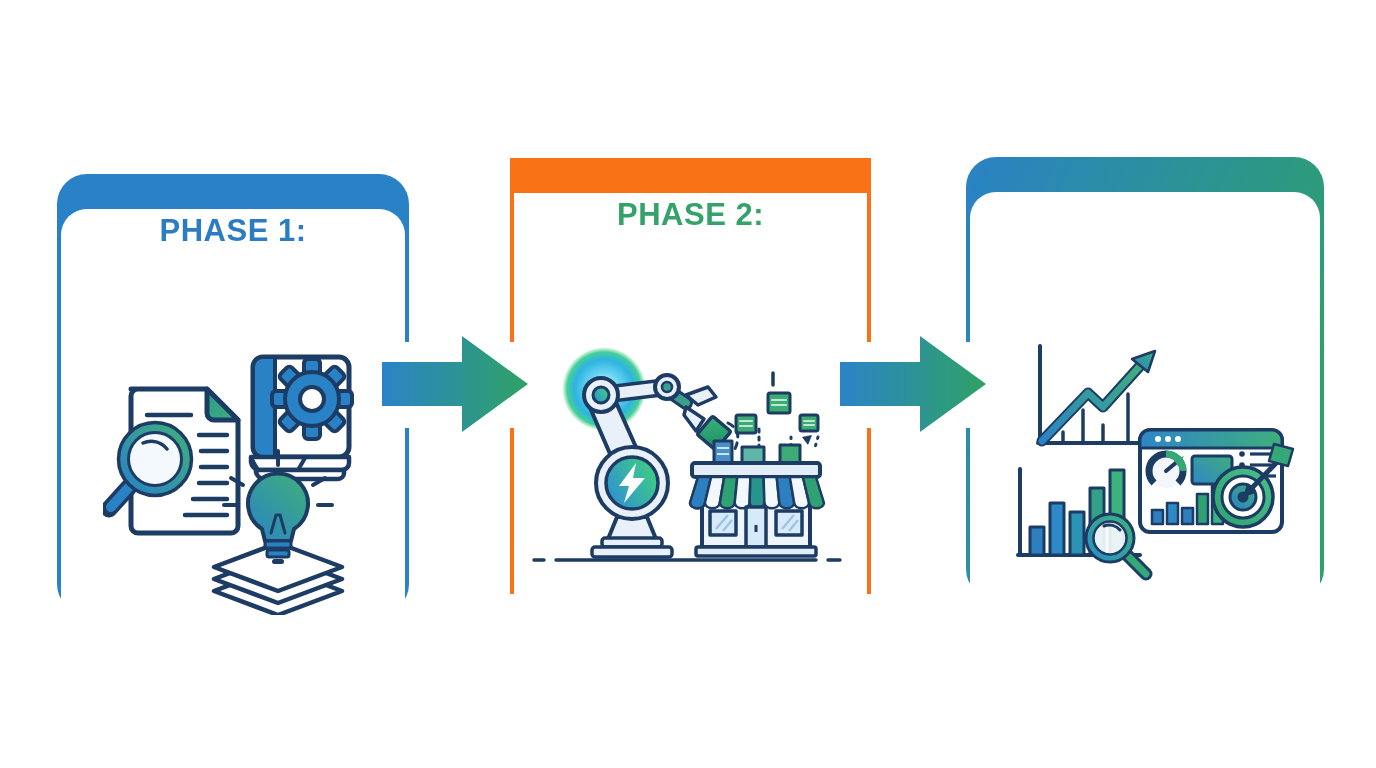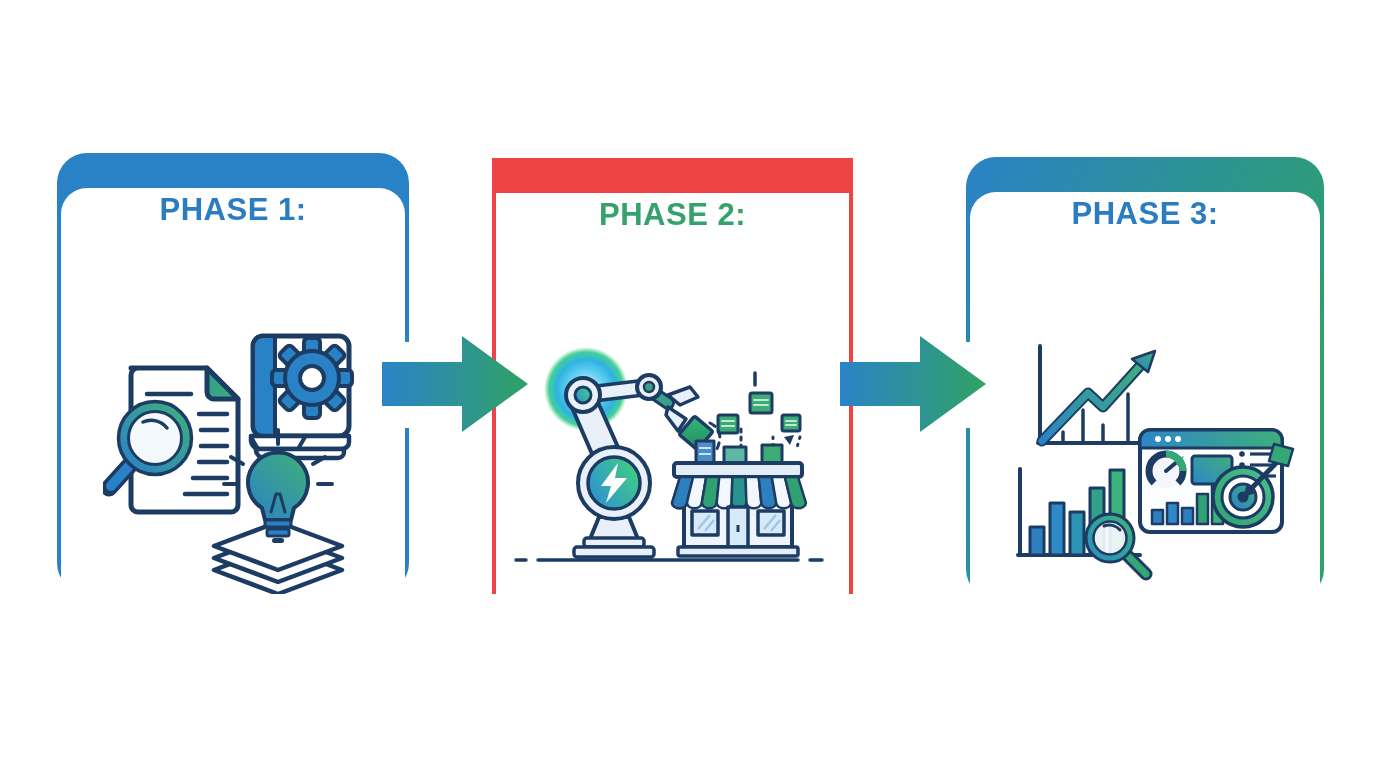--- a/index.html
+++ b/index.html
@@ -3,23 +3,23 @@
 <meta charset="utf-8">
 <style>
   * { margin:0; padding:0; box-sizing:border-box; }
   html,body { background:#ffffff; }
   body { font-family:"Liberation Sans", sans-serif; }
   .stage { position:relative; width:1376px; height:768px; background:#ffffff; overflow:hidden; }
 
   .card { position:absolute; padding:4px; z-index:1; }
   .card-inner { width:100%; height:100%; background:#ffffff; position:relative; }
 
-  .card1 { left:57px; top:153px; width:352px; height:440px; background:#2a82c6; border-radius:30px; }
+  .card1 { left:57px; top:174px; width:352px; height:440px; background:#2a82c6; border-radius:30px; }
   .card1 .card-inner { border-radius:26px; }
-  .card2 { left:492px; top:158px; width:361px; height:436px; background:#ef4444; }
+  .card2 { left:510px; top:158px; width:361px; height:436px; background:#f97316; }
   .card3 { left:966px; top:157px; width:358px; height:442px;
            background:linear-gradient(115deg,#2a82c6 0%,#2da169 80%); border-radius:30px; }
   .card3 .card-inner { border-radius:26px; }
 
   .card-title { margin-top:31px; text-align:center; font-weight:800;
                 font-size:31px; line-height:43px; letter-spacing:.5px; }
   .t-blue { color:#2b7cc1; }
   .t-green { color:#34a26a; }
 
   .icons-svg { position:absolute; display:block; }
@@ -236,21 +236,20 @@
           <line x1="38" y1="215" x2="298" y2="215"></line>
           <line x1="310" y1="215" x2="322" y2="215"></line>
         </g>
       </svg>
     </div>
   </div>
 
   <div class="card card3">
     <div class="card-inner">
       <div class="card-title">
-        <div class="t-blue">PHASE 3:</div>
       </div>
       <svg class="icons-svg i3" viewBox="0 0 310 250">
         <defs>
           <linearGradient id="c3-grow" x1="0" y1="1" x2="1" y2="0">
             <stop offset="0" stop-color="#2a82c6"></stop>
               <stop offset="1" stop-color="#3fae7c"></stop>
           </linearGradient>
           <linearGradient id="c3-hdr" x1="0" y1="0" x2="1" y2="0">
             <stop offset="0" stop-color="#2e86c8"></stop>
               <stop offset="1" stop-color="#3fae7c"></stop>

